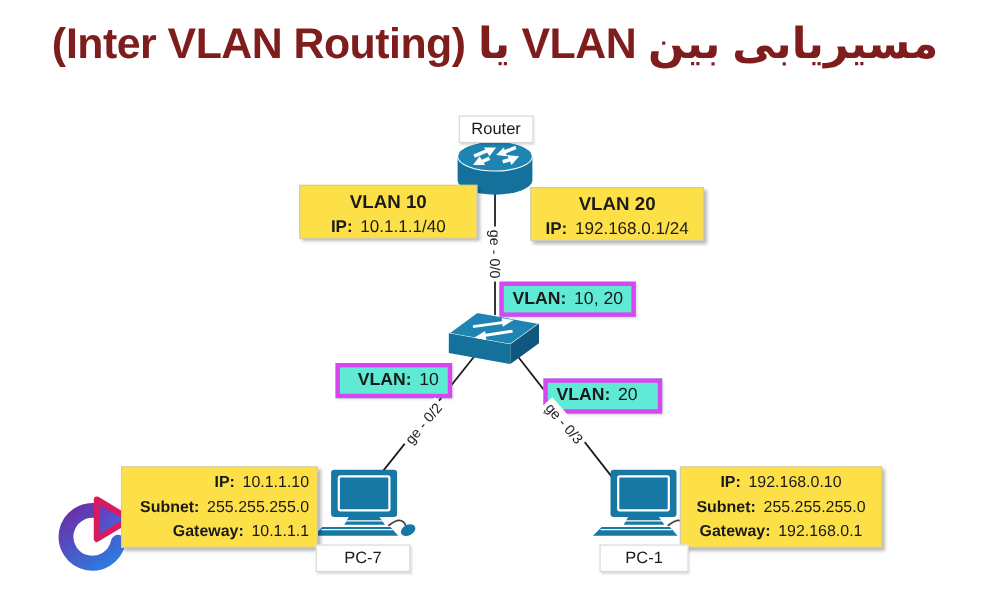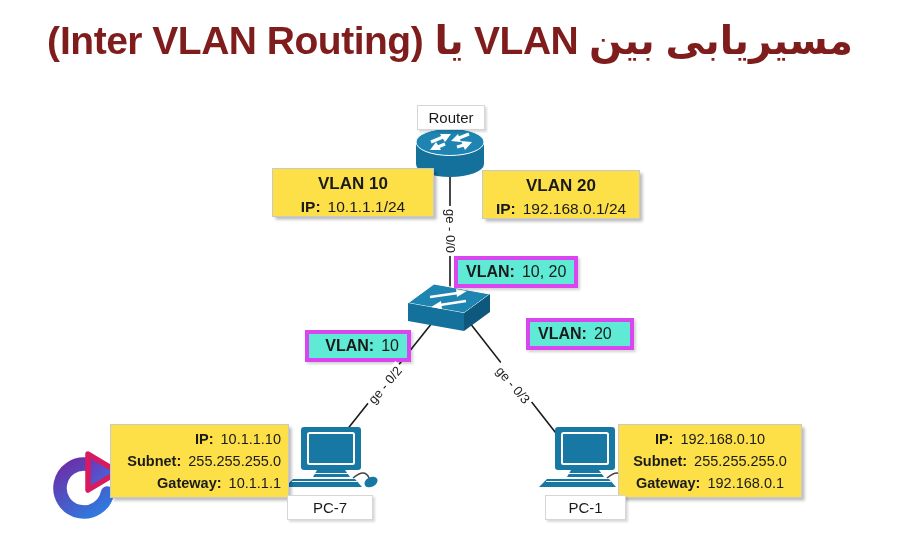--- a/index.html
+++ b/index.html
@@ -65,21 +65,21 @@
     <line x1="31" y1="17" x2="24" y2="20"></line>
       <polygon points="16,23 27,23 22,15" stroke="none"></polygon>
     <line x1="43" y1="20" x2="50" y2="18"></line>
       <polygon points="58,15 47,14 51,23" stroke="none"></polygon>
   </g>
 </svg>
 
 <div class="info-box" style="left:272px;top:168px;width:146px;height:41px;">
   <div class="vlan-head">VLAN 10</div>
   <div class="vlan-ip">
-    <span class="b">IP:</span><span class="lblgap"></span><span>10.1.1.1/24</span>
+    <span class="b">IP:</span><span class="lblgap"></span><span>10.1.1.1/40</span>
   </div>
 </div>
 <div class="info-box" style="left:482px;top:170px;width:142px;height:41px;">
   <div class="vlan-head">VLAN 20</div>
   <div class="vlan-ip">
     <span class="b">IP:</span><span class="lblgap"></span><span>192.168.0.1/24</span>
   </div>
 </div>
 
 <div class="link-label" style="left:450px;top:231px;transform:translate(-50%,-50%) rotate(90deg);">ge - 0/0</div>
@@ -96,21 +96,21 @@
     <line x1="26" y1="15" x2="54" y2="11"></line>
       <polygon points="63,9 52,7 53,15" stroke="none"></polygon>
     <line x1="62" y1="19" x2="36" y2="23"></line>
       <polygon points="27,25 38,27 37,19" stroke="none"></polygon>
   </g>
 </svg>
 
 <div class="tag" style="left:305px;top:330px;width:82px;text-align:right;">
   <span class="b">VLAN:</span><span class="lblgap"></span><span>10</span>
 </div>
-<div class="tag" style="left:494px;top:318px;width:84px;margin-left:32px;">
+<div class="tag" style="left:494px;top:344px;width:84px;">
   <span class="b">VLAN:</span><span class="lblgap"></span><span>20</span>
 </div>
 
 <div class="link-label" style="left:385px;top:385px;transform:translate(-50%,-50%) rotate(-50deg);">ge - 0/2</div>
 <div class="link-label" style="left:513px;top:385px;transform:translate(-50%,-50%) rotate(49deg);">ge - 0/3</div>
 
 <div class="info-box" style="left:110px;top:424px;width:163px;height:66px;text-align:right;">
   <div class="row"><span class="b">IP:</span><span class="lblgap"></span><span>10.1.1.10</span></div>
   <div class="row"><span class="b">Subnet:</span><span class="lblgap"></span><span>255.255.255.0</span></div>
   <div class="row"><span class="b">Gateway:</span><span class="lblgap"></span><span>10.1.1.1</span></div>

